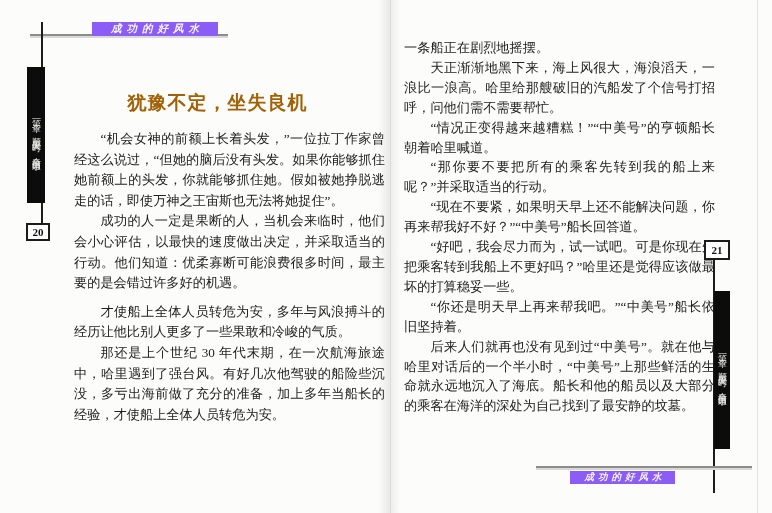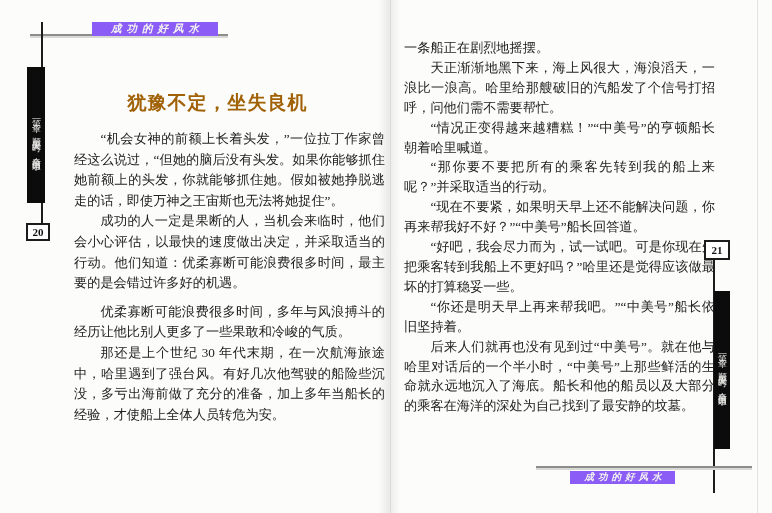--- a/index.html
+++ b/index.html
@@ -101,21 +101,21 @@
 
   <div class="pagenum left">
     <span>20</span>
   </div>
 
   <div class="sec-title">犹豫不定，坐失良机</div>
 
   <div class="body-col body-left">
     <p>“机会女神的前额上长着头发，”一位拉丁作家曾经这么说过，“但她的脑后没有头发。如果你能够抓住她前额上的头发，你就能够抓住她。假如被她挣脱逃走的话，即使万神之王宙斯也无法将她捉住”。</p>
     <p>成功的人一定是果断的人，当机会来临时，他们会小心评估，以最快的速度做出决定，并采取适当的行动。他们知道：优柔寡断可能浪费很多时间，最主要的是会错过许多好的机遇。</p>
-    <p class="story-gap">优柔寡断可能浪费很多时间，多年与风浪搏斗的经历让他比别人更多了一些果敢和冷峻的气质。</p>
+    <p class="story-gap">才使船上全体人员转危为安，多年与风浪搏斗的经历让他比别人更多了一些果敢和冷峻的气质。</p>
     <p>那还是上个世纪 30 年代末期，在一次航海旅途中，哈里遇到了强台风。有好几次他驾驶的船险些沉没，多亏出海前做了充分的准备，加上多年当船长的经验，才使船上全体人员转危为安。</p>
   </div>
 
   <div class="body-col body-right">
     <p class="noindent">一条船正在剧烈地摇摆。</p>
     <p>天正渐渐地黑下来，海上风很大，海浪滔天，一浪比一浪高。哈里给那艘破旧的汽船发了个信号打招呼，问他们需不需要帮忙。</p>
     <p>“情况正变得越来越糟糕！”“中美号”的亨顿船长朝着哈里喊道。</p>
     <p>“那你要不要把所有的乘客先转到我的船上来呢？”并采取适当的行动。</p>
     <p>“现在不要紧，如果明天早上还不能解决问题，你再来帮我好不好？”“中美号”船长回答道。</p>
     <p>“好吧，我会尽力而为，试一试吧。可是你现在先把乘客转到我船上不更好吗？”哈里还是觉得应该做最坏的打算稳妥一些。</p>

